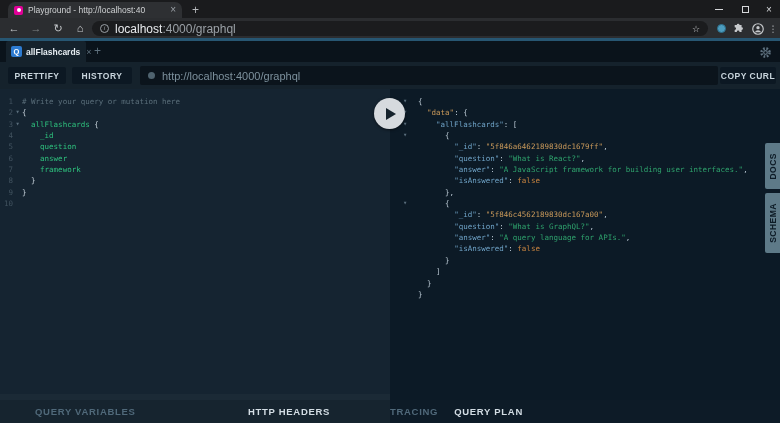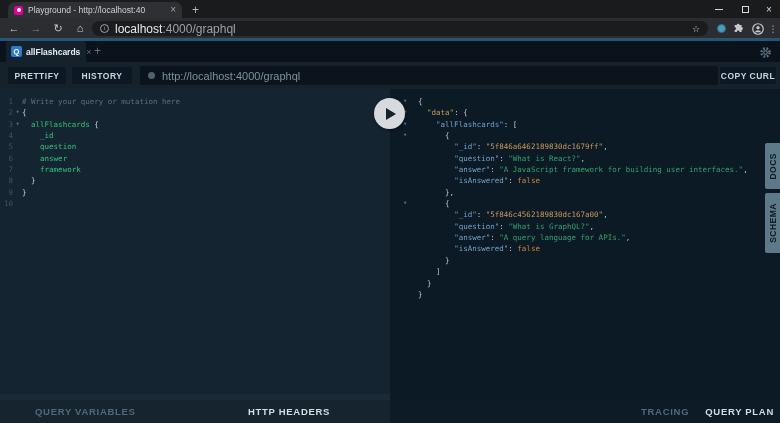--- a/index.html
+++ b/index.html
@@ -87,21 +87,21 @@
              display:flex; align-items:center; justify-content:center; }
   .sidetab span { writing-mode:vertical-rl; transform:rotate(180deg); font-size:8.5px; font-weight:bold;
                   letter-spacing:.5px; color:#0d1b26; }
   .t-docs { top:102px; height:46px; } .t-schema { top:152px; height:60px; }
 
   
   .lfoot-strip { position:absolute; left:0; top:353px; width:390px; height:6px; background:#1b2a36; }
   .lfoot { position:absolute; left:0; top:359px; width:390px; height:23px; background:#16242f;
            display:flex; align-items:center; }
   .rfoot { position:absolute; left:390px; top:359px; width:390px; height:23px; background:#0d1b27;
-           display:flex; align-items:center; justify-content:flex-end; padding-right:6px; gap:16px; }
+           display:flex; align-items:center; padding-right:6px; gap:16px; }
   .ftab { font-size:9.5px; font-weight:bold; letter-spacing:.7px; }
   .ftab.dim { color:#50697a; } .ftab.lit { color:#d3dde4; }
   .fv { position:absolute; left:35px; } .fh { position:absolute; left:248px; }
 </style>
 </head>
 <body>
 
 <div id="stage">
 
   <div class="titlebar">

